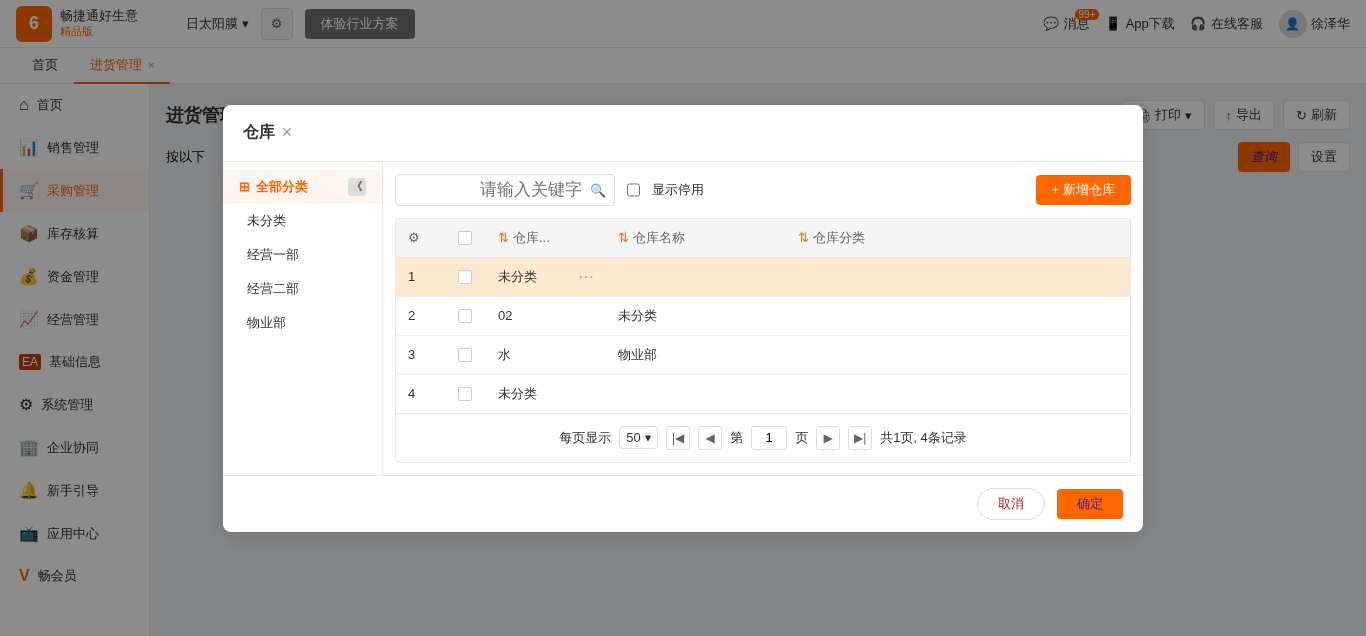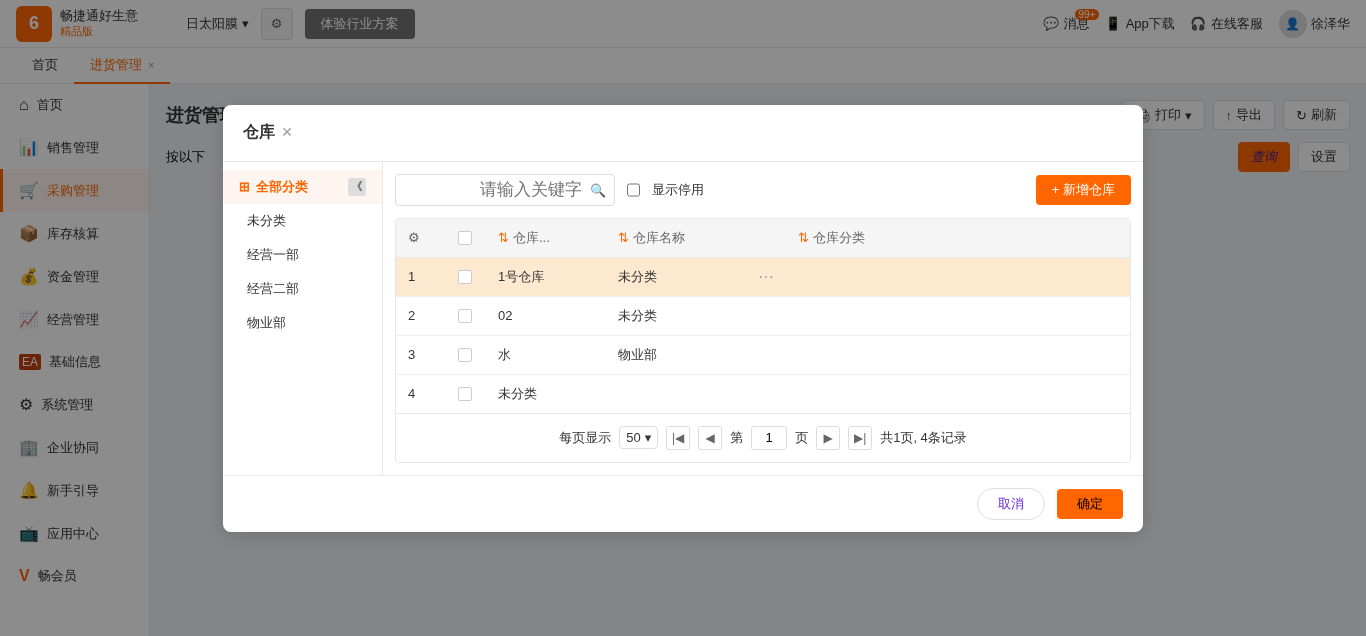--- a/index.html
+++ b/index.html
@@ -271,25 +271,25 @@
       text-align: center; font-size: 13px;
     }
 
     
     .modal-footer {
       display: flex; align-items: center; justify-content: flex-end;
       padding: 12px 20px; gap: 12px; border-top: 1px solid #e8e8e8;
     }
     .btn-cancel {
       padding: 6px 20px; border: 1px solid #ddd; border-radius: 16px;
-      background: #fff; cursor: pointer; font-size: 13px; color: #6d28d9;
+      background: #fff; cursor: pointer; font-size: 13px; color: #b91c1c;
     }
     .btn-confirm {
       padding: 6px 20px; border: none; border-radius: 4px;
-      background: #f60; color: #000000; cursor: pointer; font-size: 13px;
+      background: #f60; color: #4c1d95; cursor: pointer; font-size: 13px;
     }
   </style>
 </head>
 <body>
 
 <div class="top-header">
   <div class="logo-area">
     <div class="logo-icon">6</div>
     <div>
       <div class="logo-text">畅捷通好生意</div>
@@ -484,23 +484,20 @@
           <div class="table-body">
 
             <div class="table-row highlighted">
               <div class="td">
                 <span>1</span>
               </div>
               <div class="td">
                 <span class="checkbox"></span>
               </div>
               <div class="td">
-                <span>1号仓库</span>
-              </div>
-              <div class="td">
                 <span>未分类</span>
                 <span class="row-actions" style="margin-left:auto;">···</span>
               </div>
             </div>
 
             <div class="table-row">
               <div class="td">
                 <span>2</span>
               </div>
               <div class="td">

